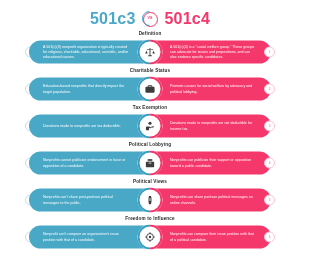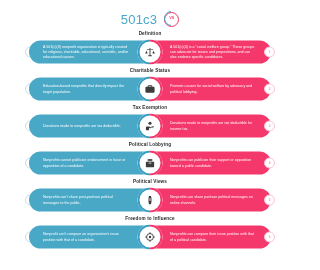--- a/index.html
+++ b/index.html
@@ -10,21 +10,21 @@
     -webkit-font-smoothing:antialiased;
   }
   .page{position:relative;width:300px;height:270px;}
 
   
   .header{
     display:flex;align-items:center;justify-content:center;
     gap:7px;height:26px;margin-top:6px;
   }
   .hdr-left,.hdr-right{
-    font-size:13px;font-weight:normal;letter-spacing:.2px;
+    font-size:16px;font-weight:bold;letter-spacing:.2px;
   }
   .hdr-left{color:#4aa8c9;}
   .hdr-right{color:#f4386b;}
   .vs-badge{
     width:13px;height:13px;border-radius:50%;
     background:#ffffff;
     border:1.6px solid #f4386b;
     box-shadow:inset 0 0 0 1.2px #ffffff, 0 0 0 0 transparent;
     position:relative;display:flex;align-items:center;justify-content:center;
   }
@@ -125,20 +125,21 @@
 </head>
 <body>
 
 <div class="page">
 
   <div class="header">
     <div class="hdr-left">501c3</div>
     <div class="vs-badge">
       <span>VS</span>
     </div>
+    <div class="hdr-right">501c4</div>
   </div>
 
   <div class="rows">
 
     <div class="row">
       <div class="row-title">Definition</div>
       <div class="row-body">
         <div class="node left">1</div>
         <div class="pill blue">
           <p>A 501(c)(3) nonprofit organization is typically created for religious, charitable, educational, scientific, and/or educational causes.</p>

